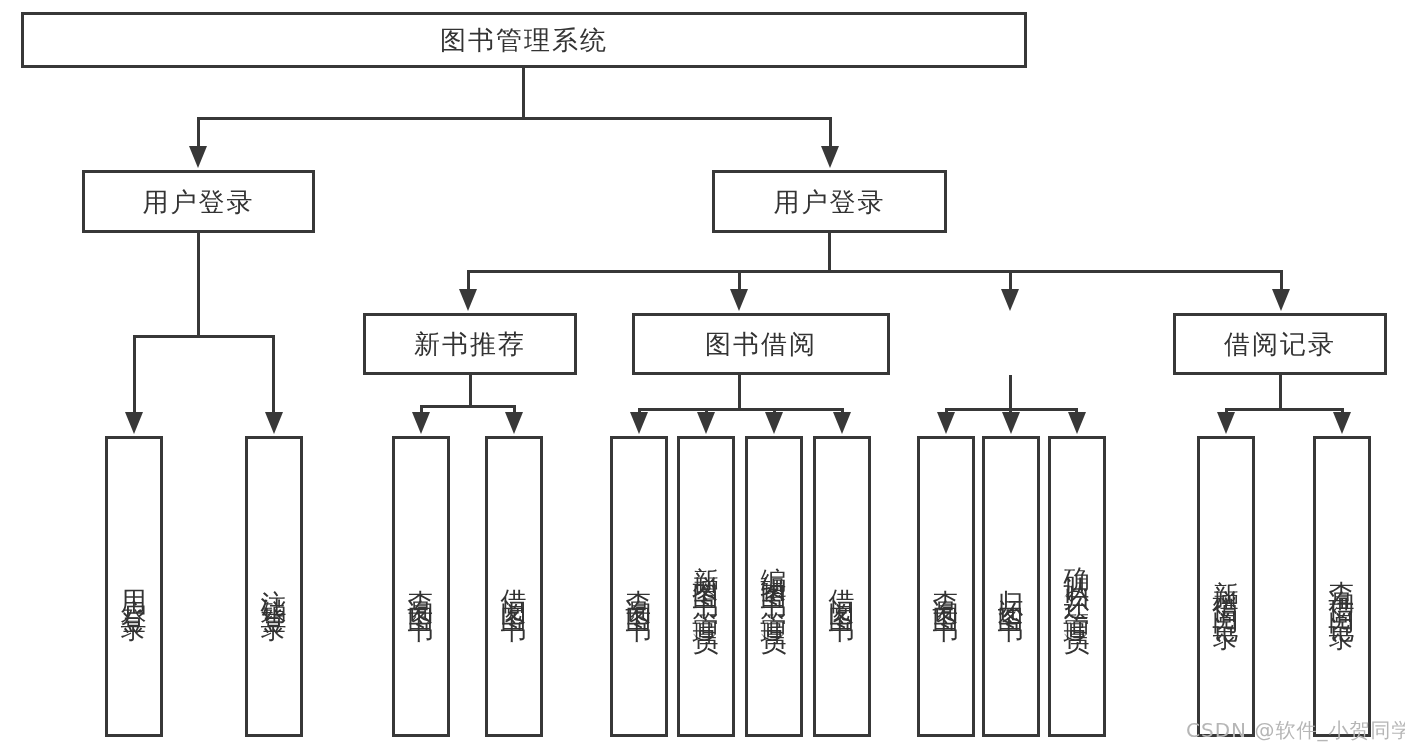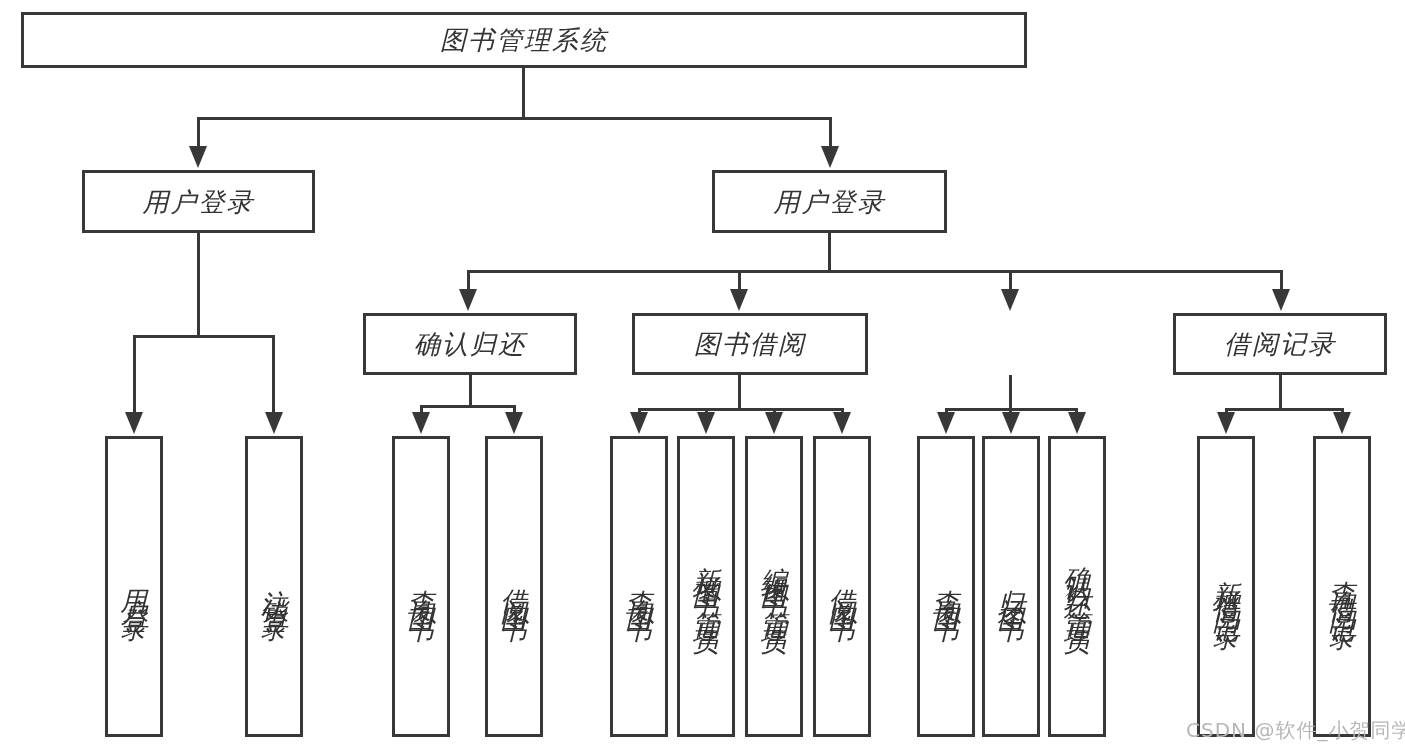--- a/index.html
+++ b/index.html
@@ -12,21 +12,20 @@
     color:#333333;
   }
   
   .box{
     position:absolute;
     box-sizing:border-box;
     border:3px solid #383838;
     background:#ffffff;
     display:flex;align-items:center;justify-content:center;
     text-align:right;
-    font-style:italic;
   }
   .box .lbl{
     font-size:26px;
     letter-spacing:2px;
     line-height:1;
     white-space:nowrap;
   }
   .leaf{top:436px;width:58px;height:301px;}
   .leaf .lbl{
     writing-mode:vertical-rl;
@@ -93,23 +92,23 @@
   <div class="vline" style="left:467px;top:270px;height:22px"></div>
   <div class="arrow" style="left:459px;top:289px"></div>
   <div class="vline" style="left:738px;top:270px;height:22px"></div>
   <div class="arrow" style="left:730px;top:289px"></div>
   <div class="vline" style="left:1009px;top:270px;height:22px"></div>
   <div class="arrow" style="left:1001px;top:289px"></div>
   <div class="vline" style="left:1280px;top:270px;height:22px"></div>
   <div class="arrow" style="left:1272px;top:289px"></div>
 
   <div class="box" style="left:363px;top:313px;width:214px;height:62px">
-    <span class="lbl">确认归还</span>
+    <span class="lbl">新书推荐</span>
   </div>
-  <div class="box" style="left:632px;top:313px;width:236px;height:62px">
+  <div class="box" style="left:632px;top:313px;width:258px;height:62px">
     <span class="lbl">图书借阅</span>
   </div>
   <div class="box" style="left:1173px;top:313px;width:214px;height:62px">
     <span class="lbl">借阅记录</span>
   </div>
 
   <div class="vline" style="left:469px;top:375px;height:33px"></div>
   <div class="hline" style="left:420px;top:405px;width:96px"></div>
   <div class="vline" style="left:420px;top:405px;height:10px"></div>
   <div class="arrow" style="left:412px;top:412px"></div>

